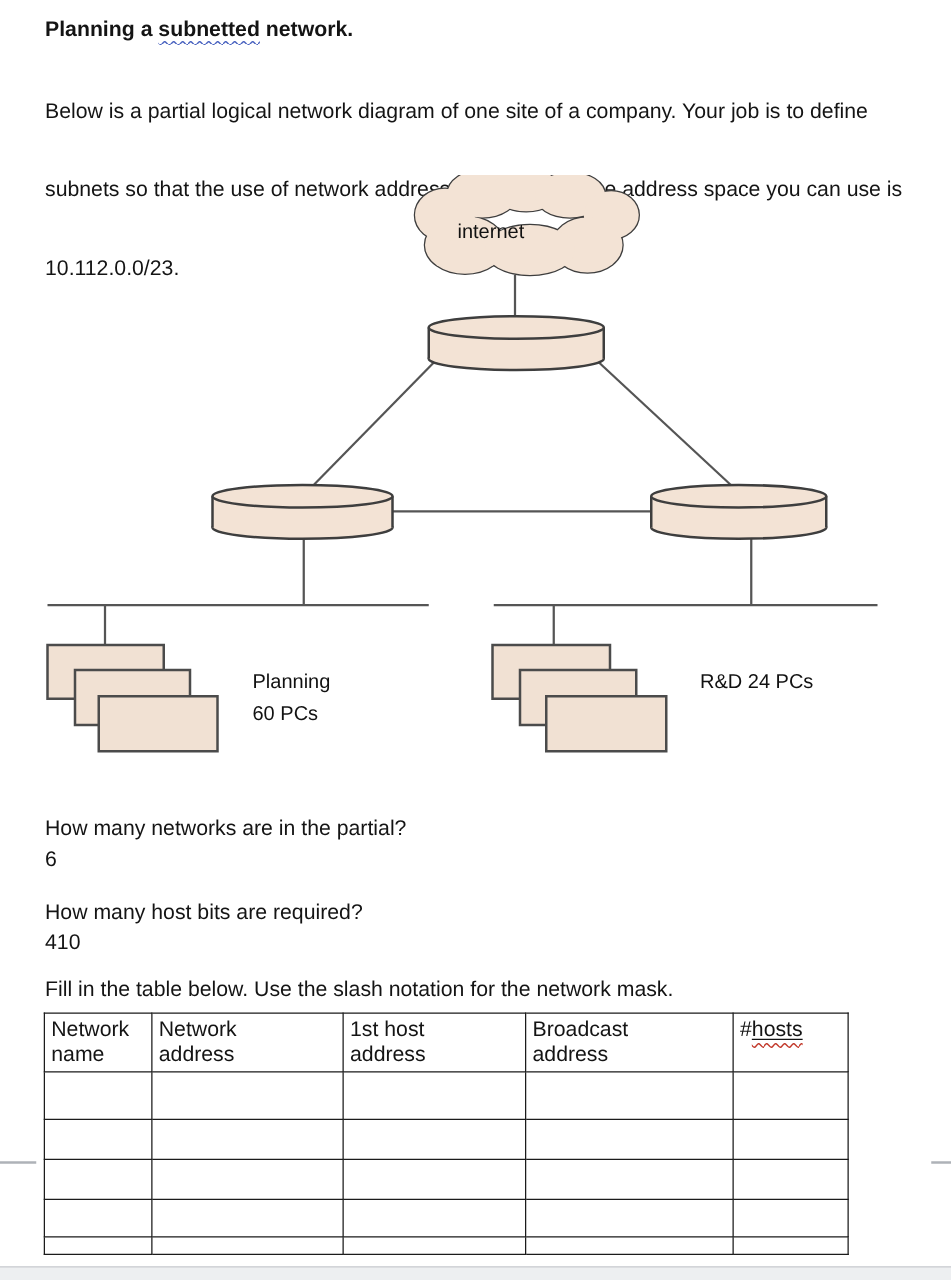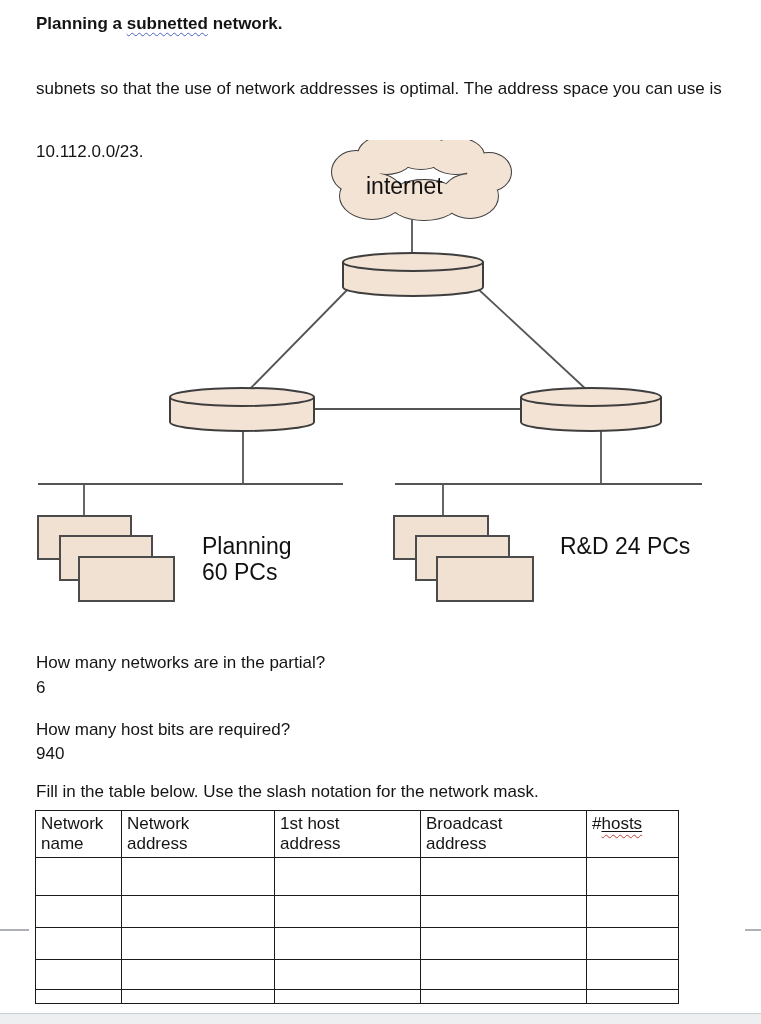--- a/index.html
+++ b/index.html
@@ -36,21 +36,21 @@
   }
   .u-wavy-red {
     text-decoration: underline wavy #c2392b;
     text-decoration-thickness: 1px;
     text-underline-offset: 5px;
     text-decoration-skip-ink: none;
   }
 
   .diagram-svg { left: 0; top: 140px; }
 
-  .diagram-label { font-size: 23px; line-height: 26px; color: #111; }
+  .diagram-label { font-size: 16px; line-height: 26px; color: #111; }
   .label-internet  { left: 366px; top: 173px; }
   .label-warehouse { left: 202px; top: 533px; }
   .label-rd        { left: 560px; top: 533px; }
   .diagram-label span { display: block; }
 
   .qa { left: 36px; font-size: 17px; line-height: 21px; white-space: pre; }
   .q1 { top: 652px; }
   .a1 { top: 677px; }
   .q2 { top: 719px; }
   .a2 { top: 743px; }
@@ -88,20 +88,21 @@
     border-top: 1px solid #c9ccd0;
     z-index: 5;
   }
 </style>
 </head>
 <body>
 
 <div class="abs title"><span>Planning a </span><span class="u-wavy-blue">subnetted</span><span> network.</span></div>
 
 <div class="abs intro">
+  <div>Below is a partial logical network diagram of one site of a company. Your job is to define</div>
   <div>subnets so that the use of network addresses is optimal. The address space you can use is</div>
   <div>10.112.0.0/23.</div>
 </div>
 
 <svg class="abs diagram-svg" width="761" height="480" viewBox="0 140 761 480">
 
   <g stroke="#555555" stroke-width="1.8">
     <line x1="412" y1="220" x2="412" y2="256"></line>
     <line x1="349" y1="288" x2="247" y2="392"></line>
     <line x1="477" y1="288" x2="589" y2="392"></line>
@@ -175,21 +176,21 @@
 <div class="abs diagram-label label-internet">internet</div>
 <div class="abs diagram-label label-warehouse">
   <span>Planning</span>
   <span>60 PCs</span>
 </div>
 <div class="abs diagram-label label-rd">R&amp;D 24 PCs</div>
 
 <div class="abs qa q1">How many networks are in the partial?</div>
 <div class="abs qa a1">6</div>
 <div class="abs qa q2">How many host bits are required?</div>
-<div class="abs qa a2">940</div>
+<div class="abs qa a2">410</div>
 <div class="abs qa caption">Fill in the table below. Use the slash notation for the network mask.</div>
 
 <table class="subnet">
   <colgroup>
     <col style="width:86px">
       <col style="width:153px">
       <col style="width:146px">
       <col style="width:166px">
       <col style="width:92px">
   </colgroup>

